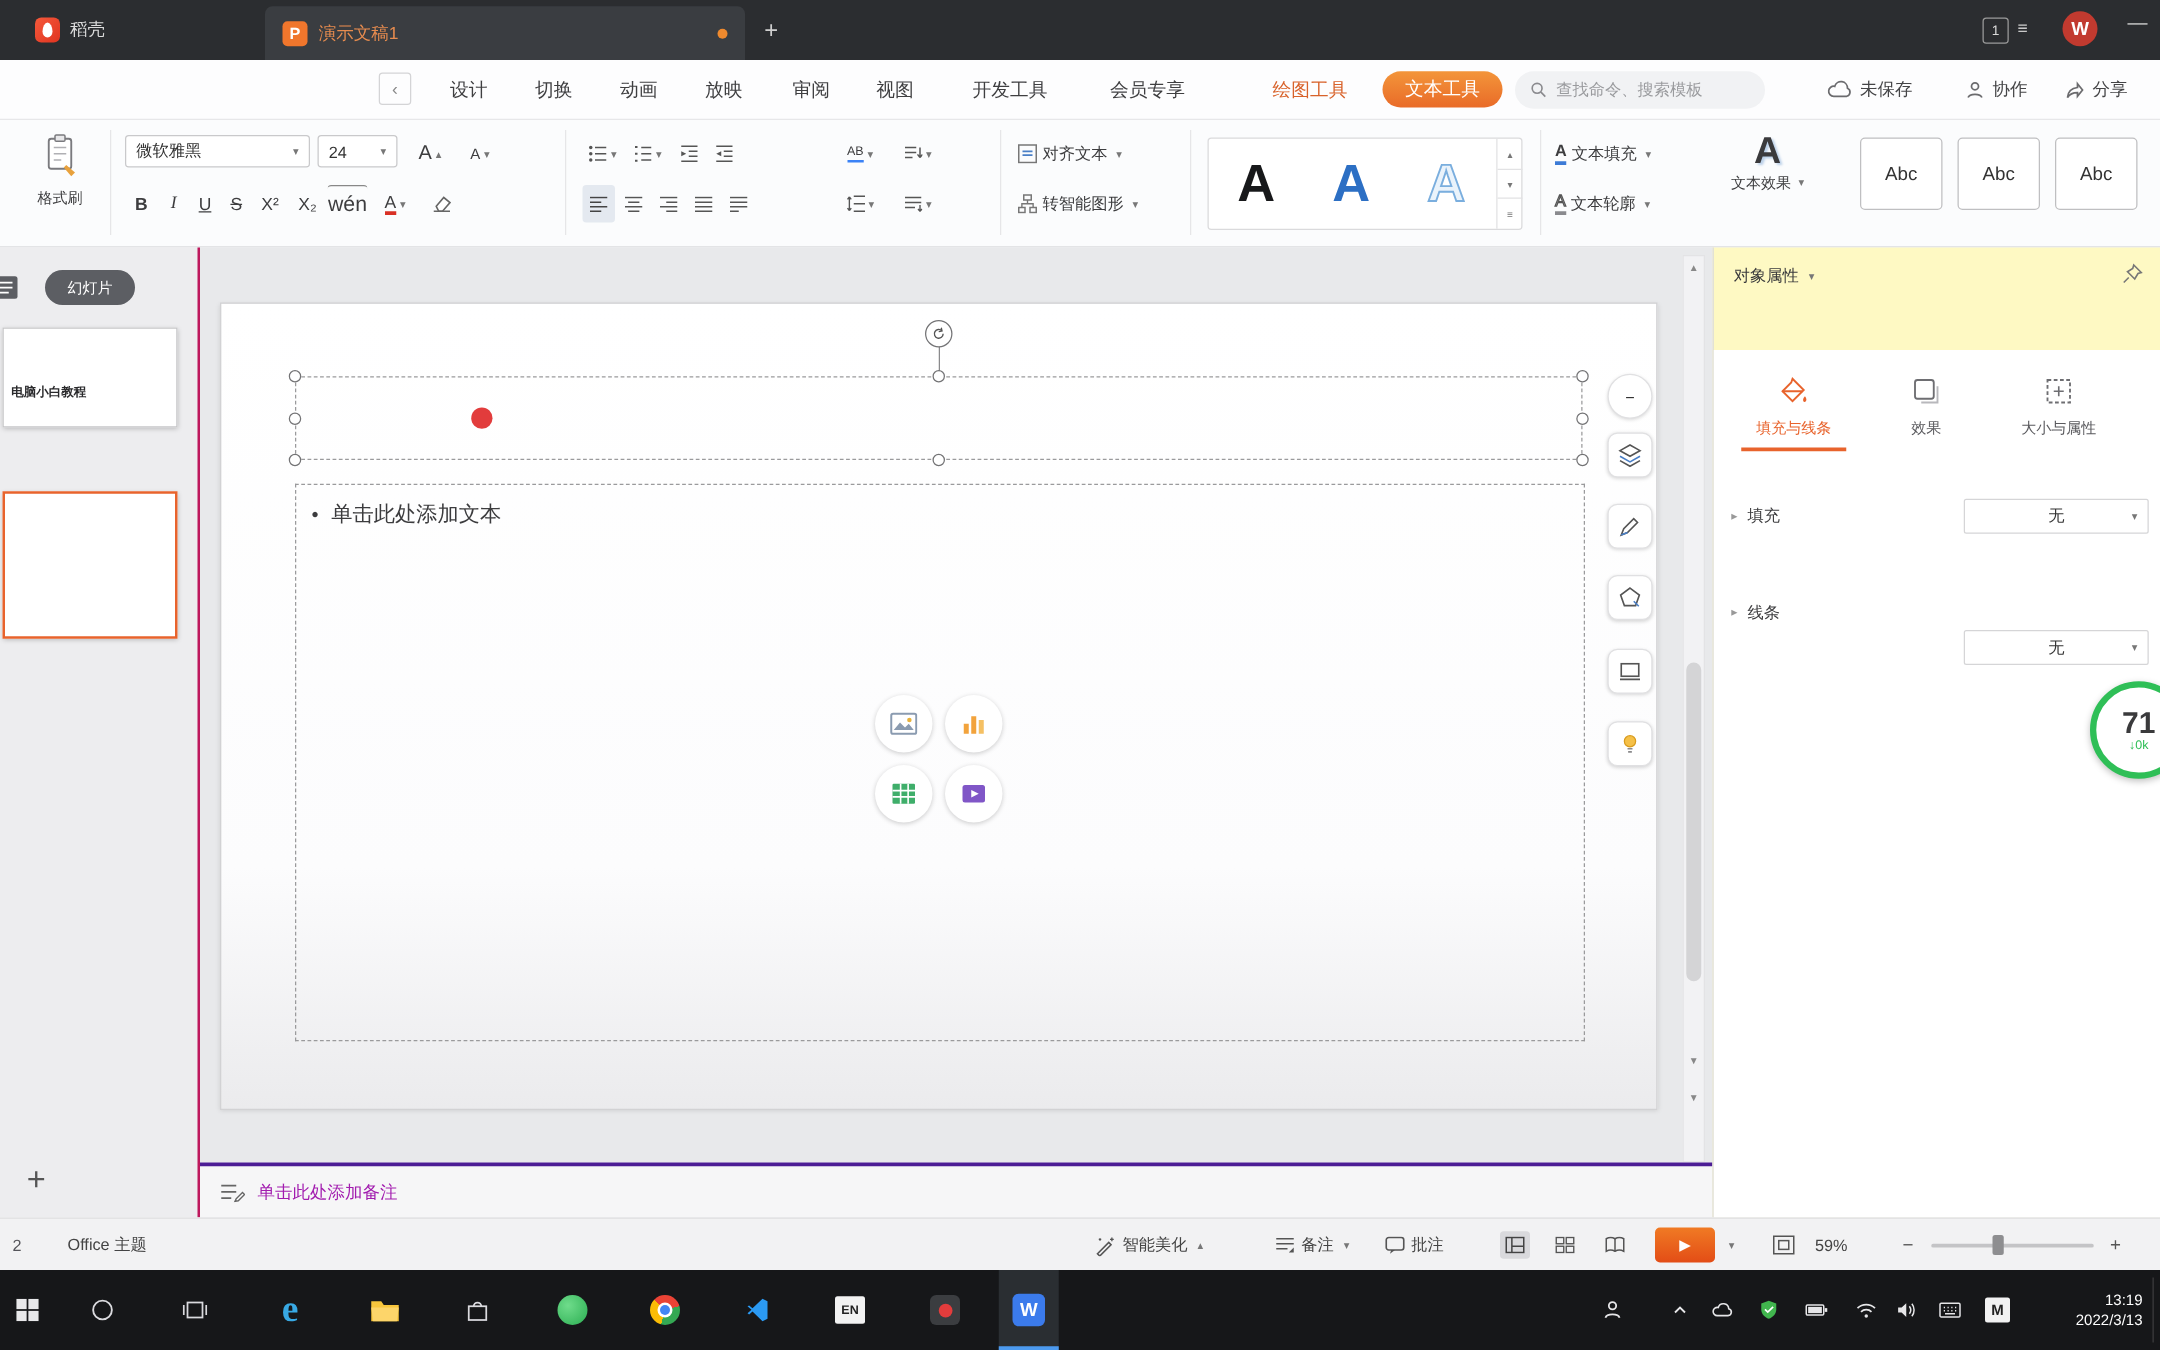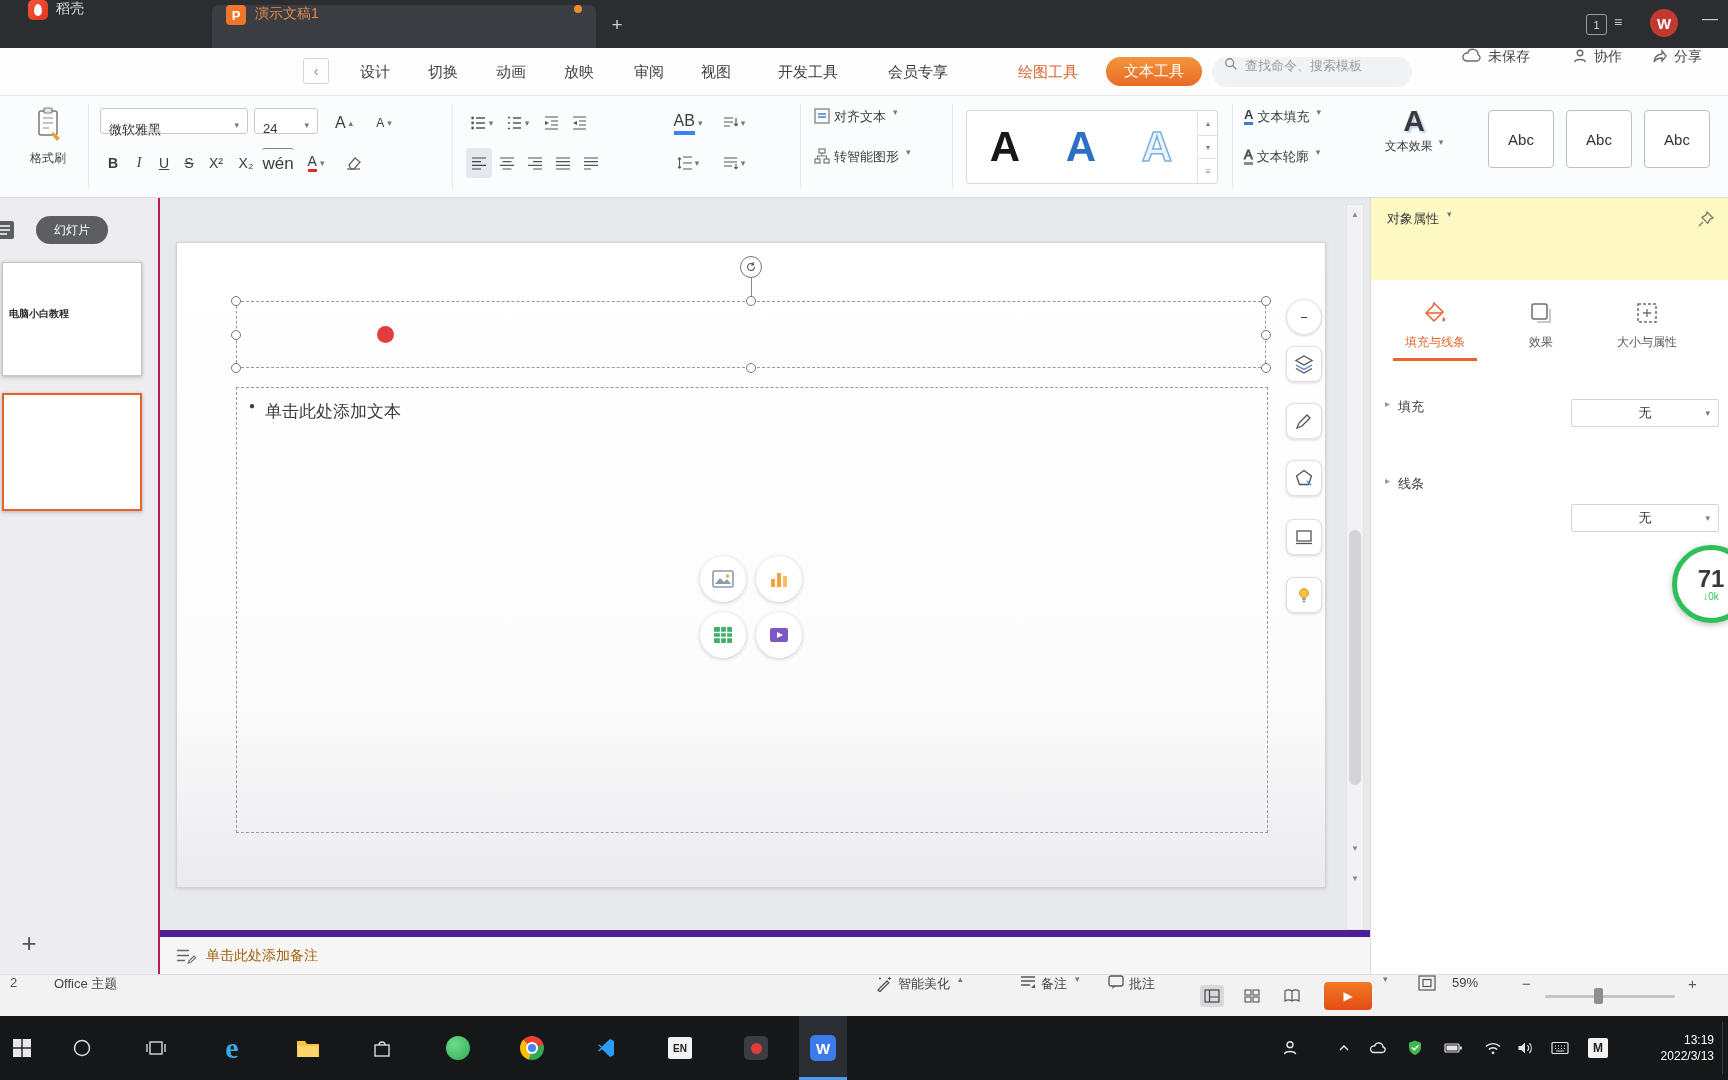--- a/index.html
+++ b/index.html
@@ -1,20 +1,20 @@
 <!DOCTYPE html>
 <html><head>
 <meta charset="utf-8">
 <style>
 *{margin:0;padding:0;box-sizing:border-box}
 body{background:#000;font-family:"Liberation Sans","DejaVu Sans",sans-serif}
 #root{position:relative;width:1728px;height:1080px;background:#fff;overflow:hidden;color:#333;font-size:13px}
 .abs{position:absolute}
 .ctr{display:flex;align-items:center;justify-content:center}
-.flex{display:flex;align-items:flex-start}
+.flex{display:flex;align-items:center}
 .dd{font-size:9px;color:#777;margin-left:3px;line-height:1}
 
 #titlebar{left:0;top:0;width:1728px;height:48px;background:#2b2d30}
 .hometab{left:12px;top:0;height:48px;padding:0 16px;gap:8px;color:#dcdcdc;font-size:14px}
 .flame{width:20px;height:20px;border-radius:5px;background:linear-gradient(135deg,#f5593b,#e03420);position:relative}
 .flame::after{content:"";position:absolute;left:6px;top:4px;width:8px;height:12px;background:#fff;border-radius:50% 50% 50% 50%/60% 60% 40% 40%}
 #doctab{left:212px;top:5px;height:43px;width:384px;background:#3a3d41;border-radius:6px 6px 0 0;padding:0 14px;gap:9px}
 .docicon{width:20px;height:20px;border-radius:4px;background:#f0762c;color:#fff;font-weight:bold;font-size:13px}
 #doctab .tablabel{color:#e78c4f;font-size:14px}
 .unsaved-dot{width:8px;height:8px;border-radius:50%;background:#ef8a2e;margin-left:auto}
@@ -50,21 +50,21 @@
 .slides-pill{left:36px;top:18px;width:72px;height:28px;border-radius:14px;background:#5c5e63;color:#fff;font-size:12px}
 .thumb{left:2px;width:140px;background:#fff;box-shadow:0 1px 4px rgba(0,0,0,.25)}
 .addslide{left:14px;top:730px;font-size:26px;color:#555;width:30px;height:30px}
 #canvascol{left:160px;top:0;width:1210px;height:776px;background:#e8e9eb}
 #slide{left:16px;top:44px;width:1150px;height:646px;background:linear-gradient(180deg,#fff 0%,#fcfcfd 70%,#ebebed 100%);border:1px solid #d2d2d4;box-shadow:0 1px 4px rgba(0,0,0,.12)}
 .ph-box{border:1px dashed #9a9a9c}
 .handle{width:10px;height:10px;border:1px solid #737375;background:#fff;border-radius:50%;transform:translate(-50%,-50%)}
 .float-btn{left:1126px;width:36px;height:36px;background:#fff;border:1px solid #e0e0e2;border-radius:8px;box-shadow:0 1px 3px rgba(0,0,0,.15)}
 .insert-circle{width:46px;height:46px;border-radius:50%;background:#fff;box-shadow:0 1px 4px rgba(0,0,0,.2)}
 #vscroll{left:1186px;top:6px;width:18px;height:726px;background:#f2f2f4;border:1px solid #e3e3e5}
-#notesbar{left:0;top:732px;width:1210px;height:44px;background:#f6f6f7;border-top:7px solid #4c1d95;display:flex;align-items:center;color:#a16207;font-size:14px}
+#notesbar{left:0;top:732px;width:1210px;height:44px;background:#f6f6f7;border-top:3px solid #4c1d95;display:flex;align-items:center;color:#a21caf;font-size:14px}
 
 #props{left:1370px;top:0;width:358px;height:776px;background:#fef9c3;border-left:1px solid #d9d9db}
 .props-tabrow{left:0;top:44px;width:358px;height:38px;background:#e6e6e8}
 .ptab{top:4px;height:34px;width:128px;font-size:13px;color:#55555a}
 .ptab.active{background:#fff;border-radius:4px 4px 0 0;color:#333}
 .props-body{left:0;top:82px;width:358px;height:694px;background:#fff}
 .subtab{flex-direction:column;gap:8px;font-size:12px;color:#5a5a5e;width:104px;top:12px;height:66px}
 .subtab.active{color:#e8632c}
 .prow-field{height:28px;width:148px;background:#fff;border:1px solid #d5d5d7;border-radius:2px;justify-content:center;position:relative;font-size:13px;color:#333}
 .prow-field .dd{position:absolute;right:8px}
@@ -245,21 +245,21 @@
       <svg width="14" height="13" viewBox="0 0 14 13">
           <path d="M0 1h14M0 4.7h14M0 8.4h14M0 12h14" stroke="#555" stroke-width="1.2"></path>
         </svg>
     </div>
     <div class="abs tbtn ctr" style="left:578px;width:26px">
       <svg width="14" height="13" viewBox="0 0 14 13">
           <path d="M0 1h14M0 4.7h14M0 8.4h14M0 12h7" stroke="#555" stroke-width="1.2"></path>
         </svg>
     </div>
     <div class="abs tbtn1 ctr" style="left:668px;width:40px">
-      <span style="font-size:16px;border-bottom:4px solid #3b82f6;line-height:1.2">AB</span>
+      <span style="font-size:10px;border-bottom:2px solid #3b82f6;line-height:1.2">AB</span>
       <span class="dd">▾</span>
     </div>
     <div class="abs tbtn1 ctr" style="left:714px;width:40px">
       <svg width="15" height="14" viewBox="0 0 15 14">
           <path d="M1 2h9M1 6h9M1 10h6" stroke="#555" stroke-width="1.2"></path>
           <path d="M13 2v8m0 0l-2-2.5m2 2.5l2-2.5" stroke="#555" stroke-width="1.2" fill="none"></path>
         </svg>
       <span class="dd">▾</span>
     </div>
     <div class="abs tbtn ctr" style="left:668px;width:40px">
@@ -334,21 +334,21 @@
   </div>
 
   <div id="workspace" class="abs">
 
     <div id="slidepanel" class="abs">
       <svg class="abs" style="left:-5px;top:22px" width="20" height="20" viewBox="0 0 20 20">
           <rect x="1" y="1" width="18" height="18" rx="2" fill="#5c5e63"></rect>
           <path d="M5 6h10M5 10h10M5 14h7" stroke="#fff" stroke-width="1.4"></path>
         </svg>
       <div class="abs slides-pill ctr">幻灯片</div>
-      <div class="abs thumb" style="top:64px;height:114px;border:1px solid #c6c6c8">
+      <div class="abs thumb" style="top:64px;height:80px;border:1px solid #c6c6c8">
         <span class="abs" style="left:6px;top:44px;font-size:10px;font-weight:bold;color:#2a2a2c">电脑小白教程</span>
       </div>
       <div class="abs thumb" style="top:195px;height:118px;border:2px solid #e8632c"></div>
       <div class="abs addslide ctr">+</div>
     </div>
 
     <div id="canvascol" class="abs">
       <div id="slide" class="abs">
 
         <div class="abs ph-box" style="left:59px;top:58px;width:1030px;height:67px"></div>

